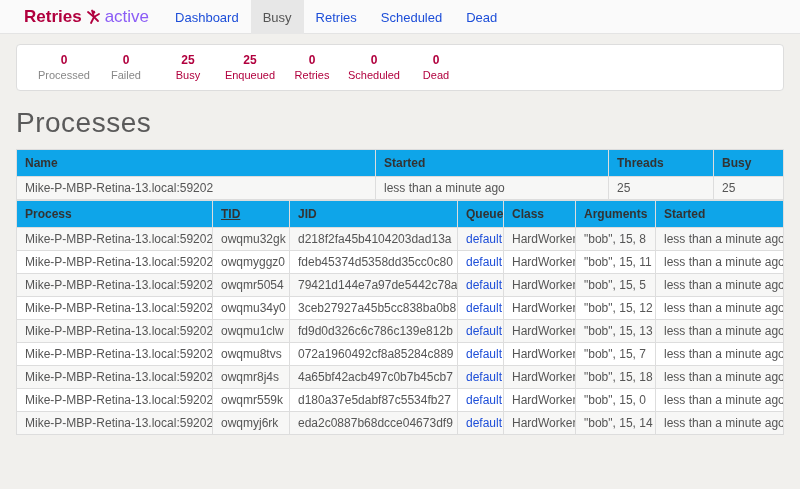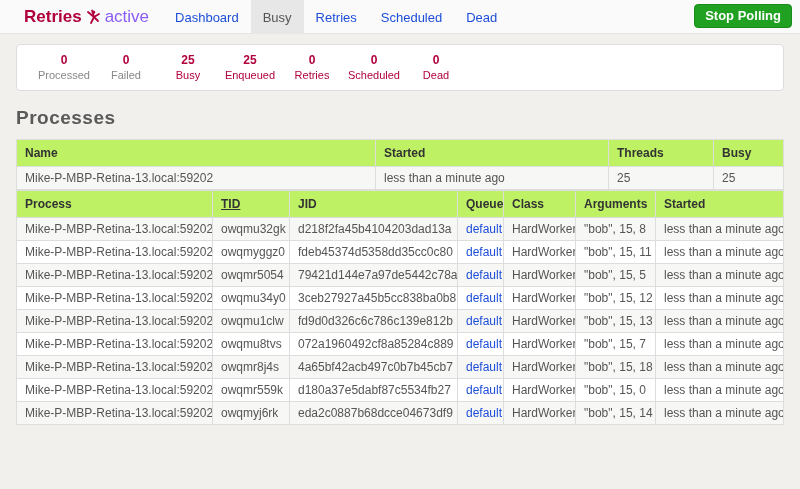--- a/index.html
+++ b/index.html
@@ -70,41 +70,41 @@
     width: 62px;
     text-align: center;
     text-decoration: none;
     line-height: 1.35;
   }
   .stat .stat-value { display: block; font-weight: 700; font-size: 12px; color: #b1003e; }
   .stat .stat-label { display: block; font-size: 11px; color: #888; }
   .stat.stat-link .stat-label { color: #b1003e; }
   
   h2.section-heading {
-    font-size: 19px;
-    font-weight: 700;
+    font-size: 28px;
+    font-weight: 400;
     letter-spacing: 0.5px;
     color: #5a5a5a;
     margin: 16px 0 10px 0;
   }
   
   table {
     width: 100%;
     border-collapse: collapse;
     background: #fff;
     table-layout: fixed;
   }
   th, td {
     border: 1px solid #ddd;
     text-align: left;
     font-size: 12px;
     overflow: hidden;
     white-space: nowrap;
   }
-  th { padding: 6px 8px; color: #333; font-weight: 700; background: #bef264; }
+  th { padding: 6px 8px; color: #333; font-weight: 700; background: #0ea5e9; }
   td { padding: 4px 8px; color: #555; }
   tbody tr:nth-child(odd) td { background: #f7f7f6; }
   a.queue-link { color: #1d4ed8; text-decoration: none; text-align: right; }
   
   .proc-col-name { width: 359px; }
   .proc-col-started { width: 233px; }
   .proc-col-threads { width: 105px; margin-top: 17px; }
   .jobs-col-process { width: 196px; }
   .jobs-col-tid { width: 77px; text-decoration: underline; }
   .jobs-col-jid { width: 168px; }
@@ -148,21 +148,20 @@
       </li>
 
       <li>
         <a href="#">Scheduled</a>
       </li>
 
       <li>
         <a href="#">Dead</a>
       </li>
     </ul>
-  <button class="poll-btn">Stop Polling</button>
 </nav>
 
 <div class="container">
 
   <div class="stats-card">
 
       <a href="#" class="stat">
         <span class="stat-value">0</span>
         <span class="stat-label">Processed</span>
       </a>

